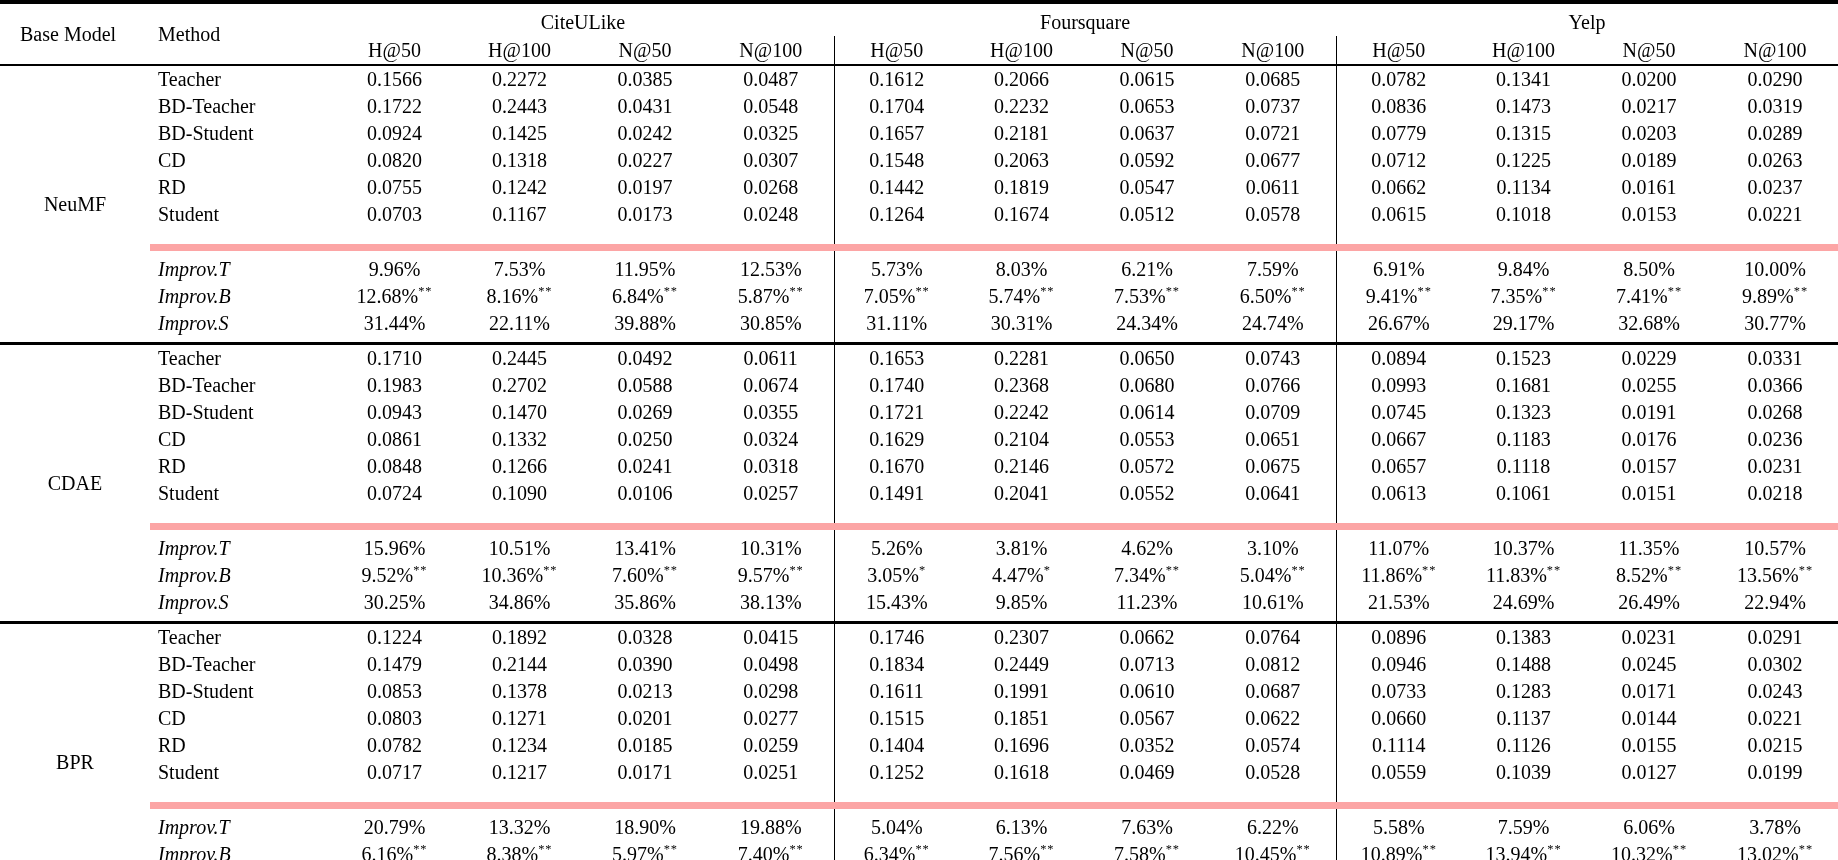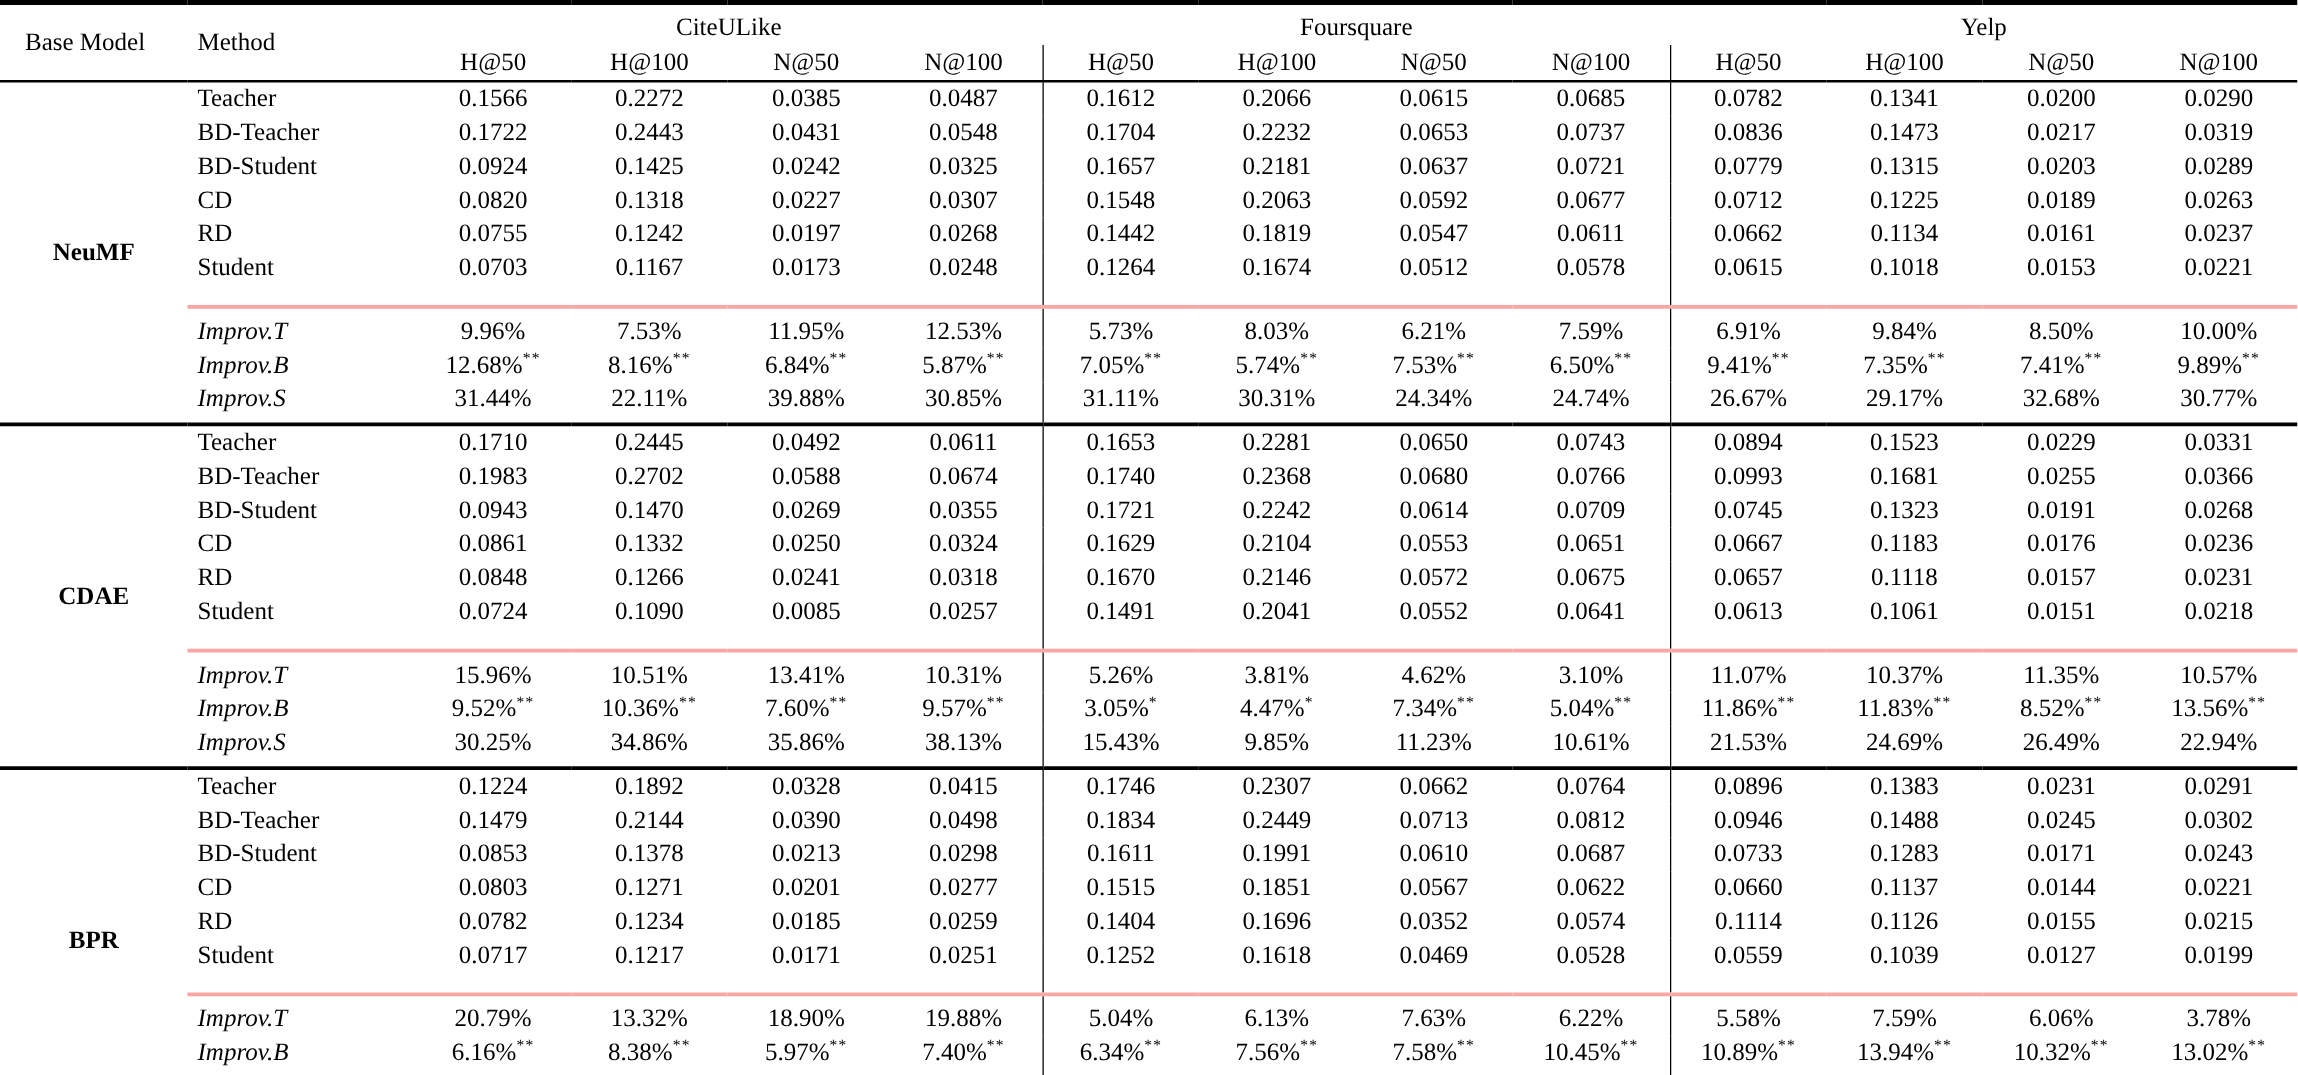--- a/index.html
+++ b/index.html
@@ -26,24 +26,24 @@
     text-align: center;
     vertical-align: middle;
     white-space: nowrap;
     overflow: hidden;
   }
   th.dataset-name { line-height: 28px; padding-top: 4px; }
   th.metric { line-height: 28px; }
   th.th-basemodel { text-align: left; padding-left: 20px; }
   th.th-method { text-align: left; padding-left: 8px; }
   td.method { text-align: left; padding-left: 8px; font-family: Liberation Serif, serif; }
-  td.basemodel { text-align: center; font-weight: bold; }
+  td.basemodel { text-align: center; }
   .sep { border-right: 1px solid #000; }
   tr.group-start td { border-top: 3px solid #000; }
-  tr.improv-start td { border-top: 3px solid #fca5a5; padding-top: 5px; }
+  tr.improv-start td { border-top: 7px solid #fca5a5; padding-top: 5px; }
   tr.pre-rule td { padding-bottom: 16px; }
   tr.improv-last td { padding-bottom: 5px; }
   td.method.improv-name { font-style: italic; }
   sup { font-size: 0.62em; line-height: 0; letter-spacing: 1px; }
 </style>
 </head>
 <body>
 
 <div class="page">
   <table class="results">
@@ -296,21 +296,21 @@
           <td class="sep">0.0675</td>
           <td class="">0.0657</td>
           <td class="">0.1118</td>
           <td class="">0.0157</td>
           <td class="">0.0231</td>
         </tr>
         <tr class="pre-rule">
           <td class="method">Student</td>
           <td class="">0.0724</td>
           <td class="">0.1090</td>
-          <td class="">0.0085</td>
+          <td class="">0.0106</td>
           <td class="sep">0.0257</td>
           <td class="">0.1491</td>
           <td class="">0.2041</td>
           <td class="">0.0552</td>
           <td class="sep">0.0641</td>
           <td class="">0.0613</td>
           <td class="">0.1061</td>
           <td class="">0.0151</td>
           <td class="">0.0218</td>
         </tr>

